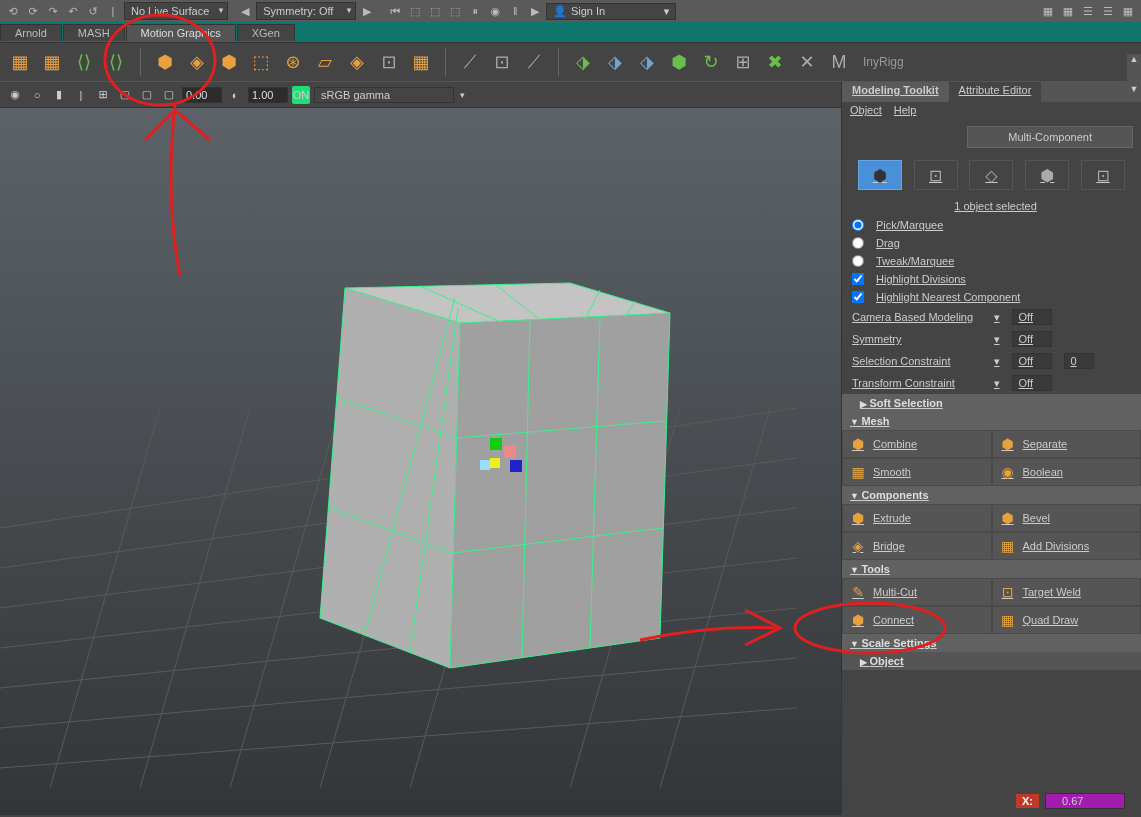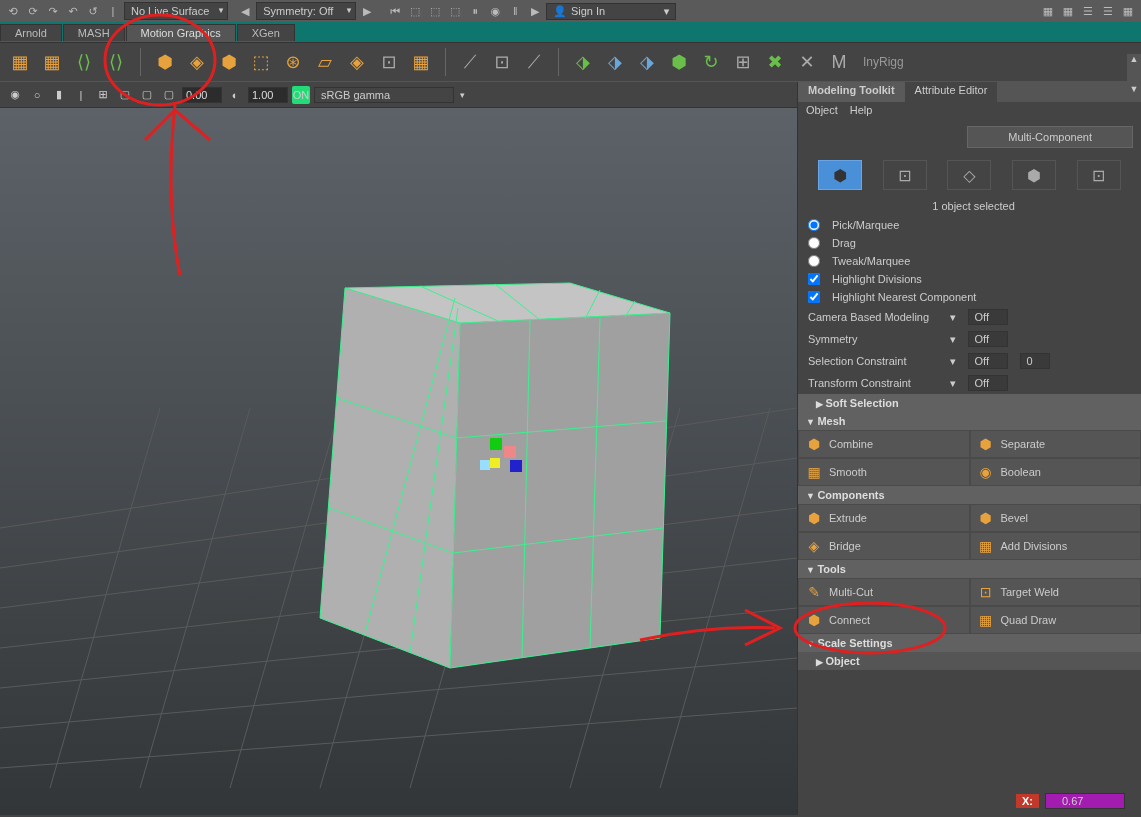--- a/index.html
+++ b/index.html
@@ -19,21 +19,21 @@
 .shelf .si.gray { color: #aaa; }
 .shelf .si.blue { color: #6aa6d6; }
 .shelf .sep { width: 1px; height: 28px; background: #666; }
 .main { display: flex; height: 733px; }
 .viewport-wrap { flex: 1; display: flex; flex-direction: column; position: relative; }
 .view-toolbar { height: 26px; background: #444; display: flex; align-items: center; padding: 0 6px; gap: 4px; border-bottom: 1px solid #333; }
 .view-toolbar .vb { width: 18px; height: 18px; display: flex; align-items: center; justify-content: center; color: #ccc; }
 .view-toolbar input { background: #2c2c2c; border: 1px solid #333; color: #ddd; width: 40px; padding: 1px 3px; font-size: 11px; }
 .view-toolbar .cs { background: #444; border: 1px solid #333; color: #ccc; padding: 1px 6px; min-width: 140px; }
 .viewport { flex: 1; background: linear-gradient(#5c6268, #333638); position: relative; overflow: hidden; }
-.rightpanel { width: 344px; background: #444; border-left: 1px solid #333; display: flex; flex-direction: column; overflow-y: auto; }
+.rightpanel { width: 300px; background: #444; border-left: 1px solid #333; display: flex; flex-direction: column; overflow-y: auto; text-decoration: underline; }
 .right-tabs { height: 20px; display: flex; background: #555; }
 .right-tab { padding: 2px 10px; background: #444; color: #ccc; }
 .right-tab.active { background: #5a5a5a; font-weight: bold; }
 .right-menu { height: 18px; display: flex; gap: 12px; padding: 2px 8px; background: #444; color: #ccc; }
 .panel-body { flex: 1; overflow-y: auto; }
 .multi-btn { margin: 6px 8px 6px 120px; background: #555; border: 1px solid #666; padding: 4px 40px; color: #ccc; display: inline-block; }
 .mode-row { display: flex; justify-content: space-around; padding: 6px 10px; }
 .mode-btn { width: 44px; height: 30px; background: #444; border: 1px solid #555; display: flex; align-items: center; justify-content: center; color: #aaa; font-size: 16px; }
 .mode-btn.active { background: #4a90d9; border-color: #6aa6e6; color: #333; }
 .sel-info { text-align: center; color: #ccc; padding: 4px; margin-left: 8px; }

